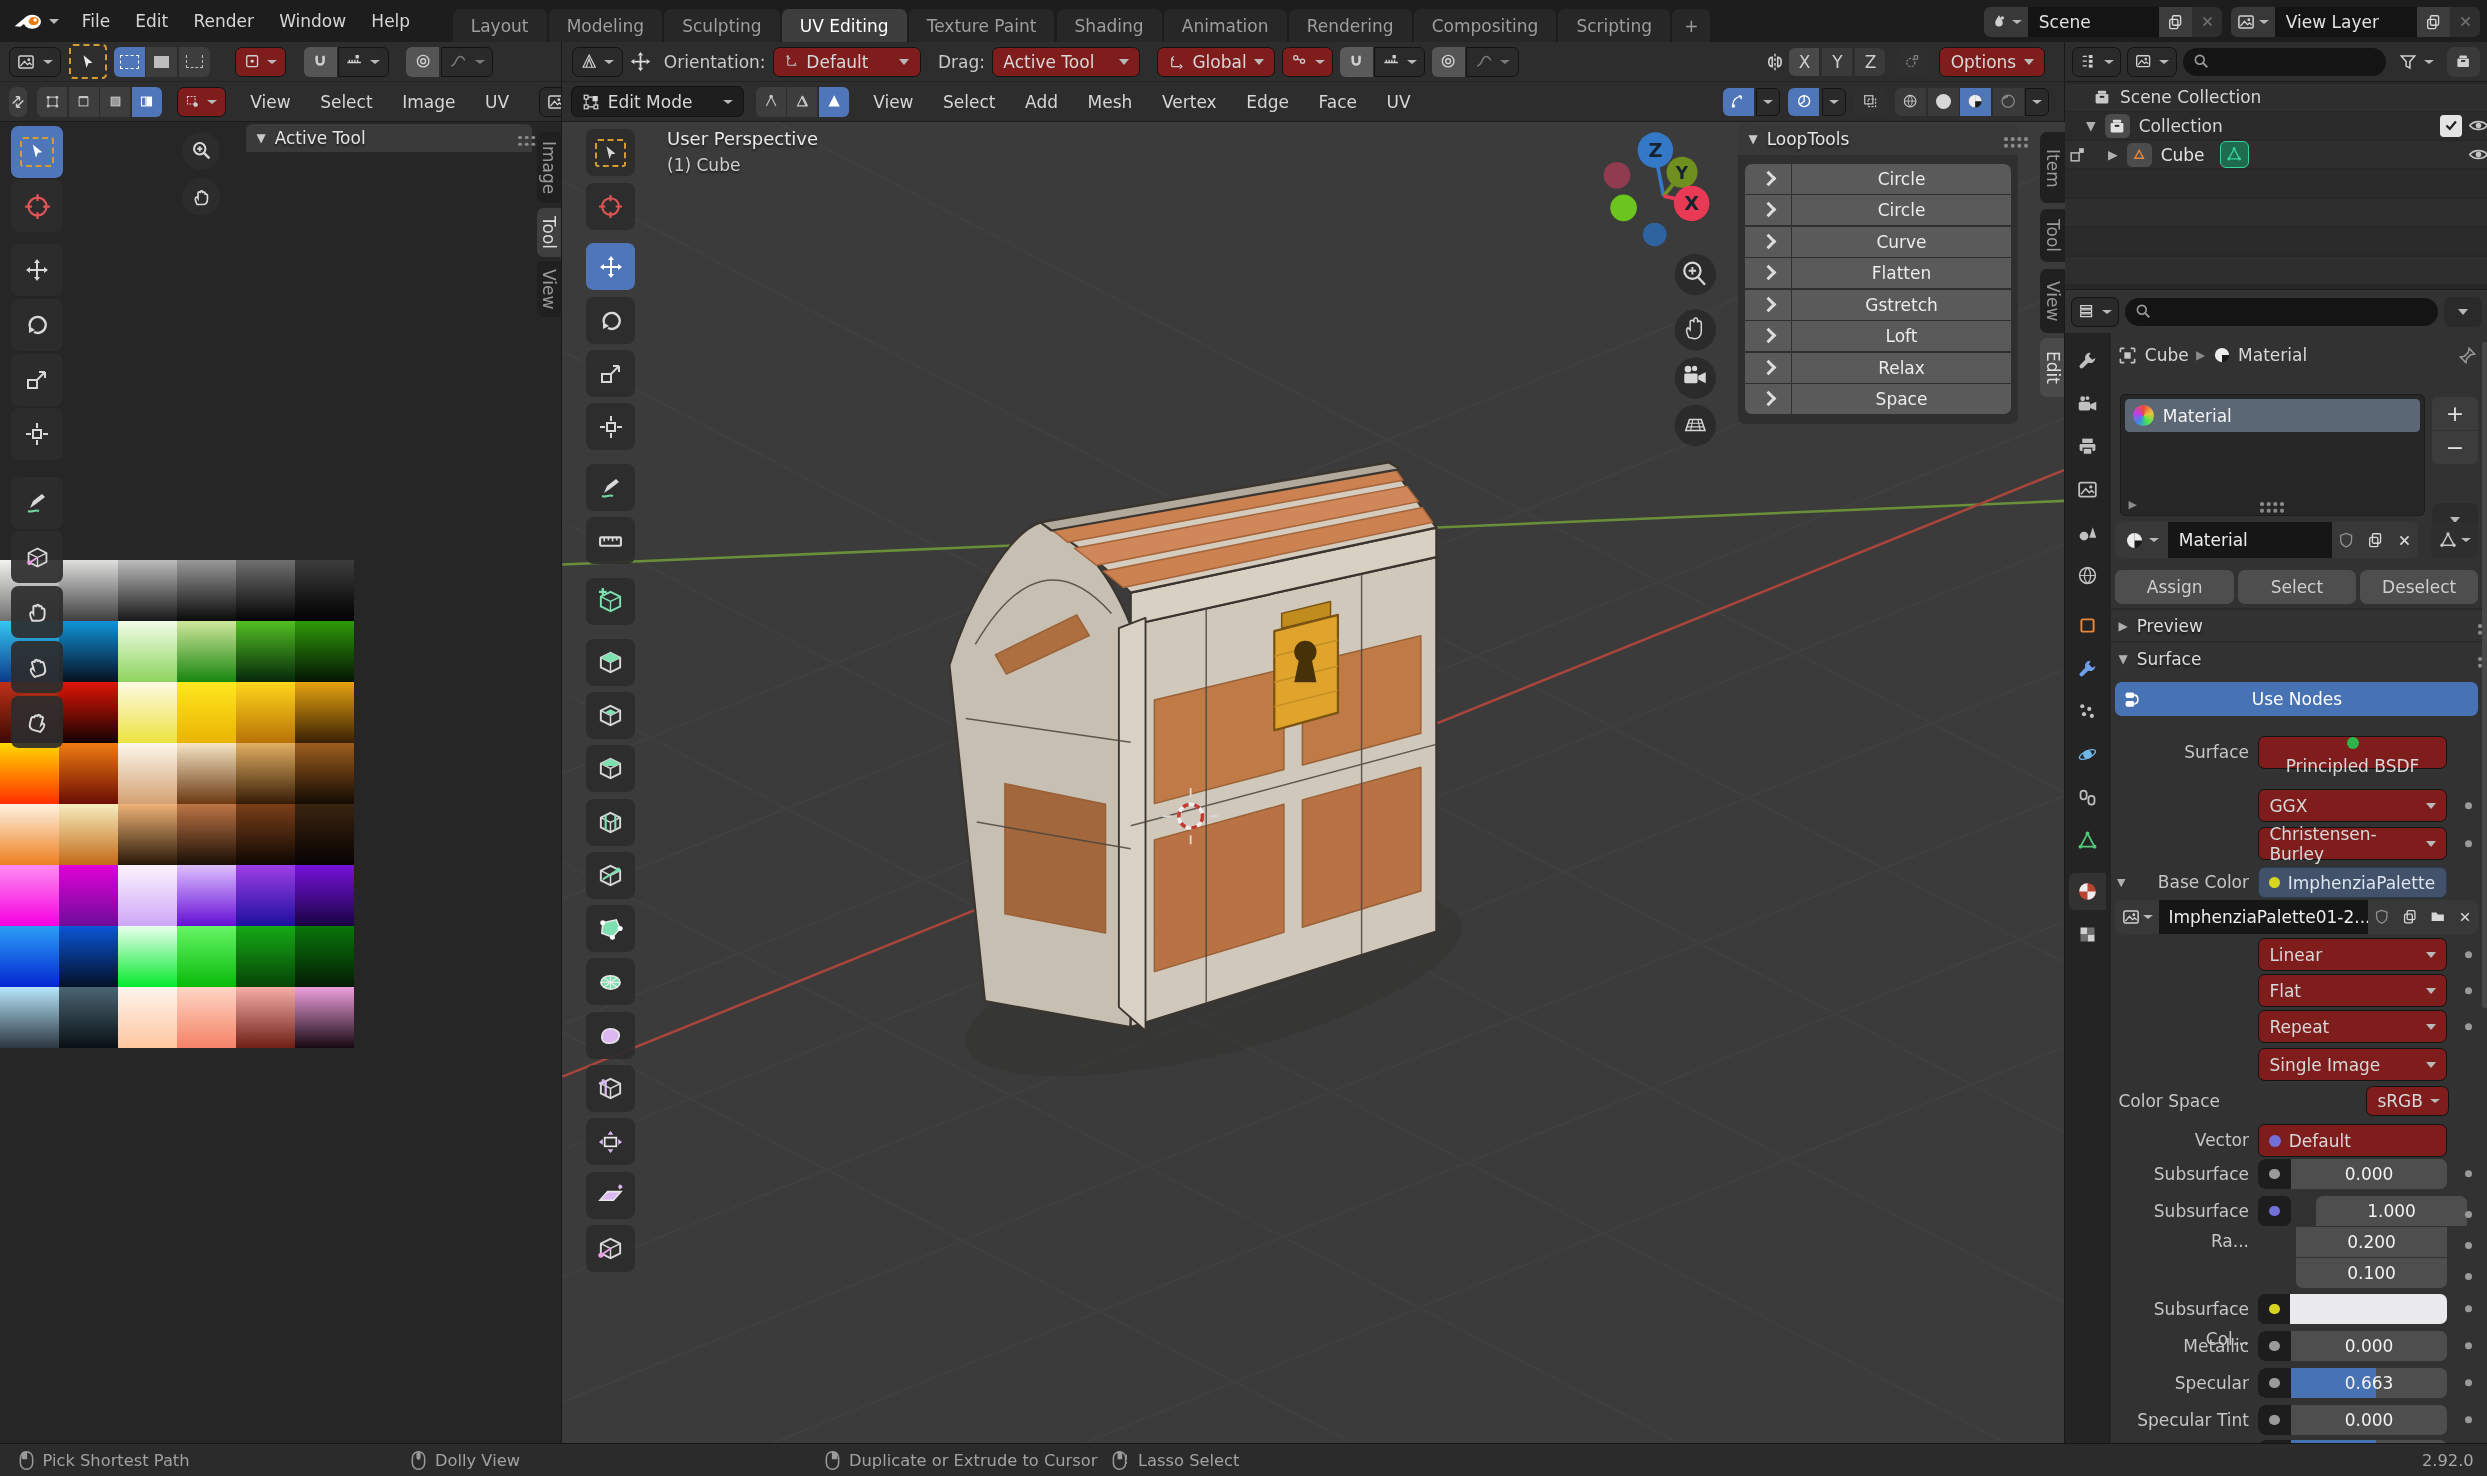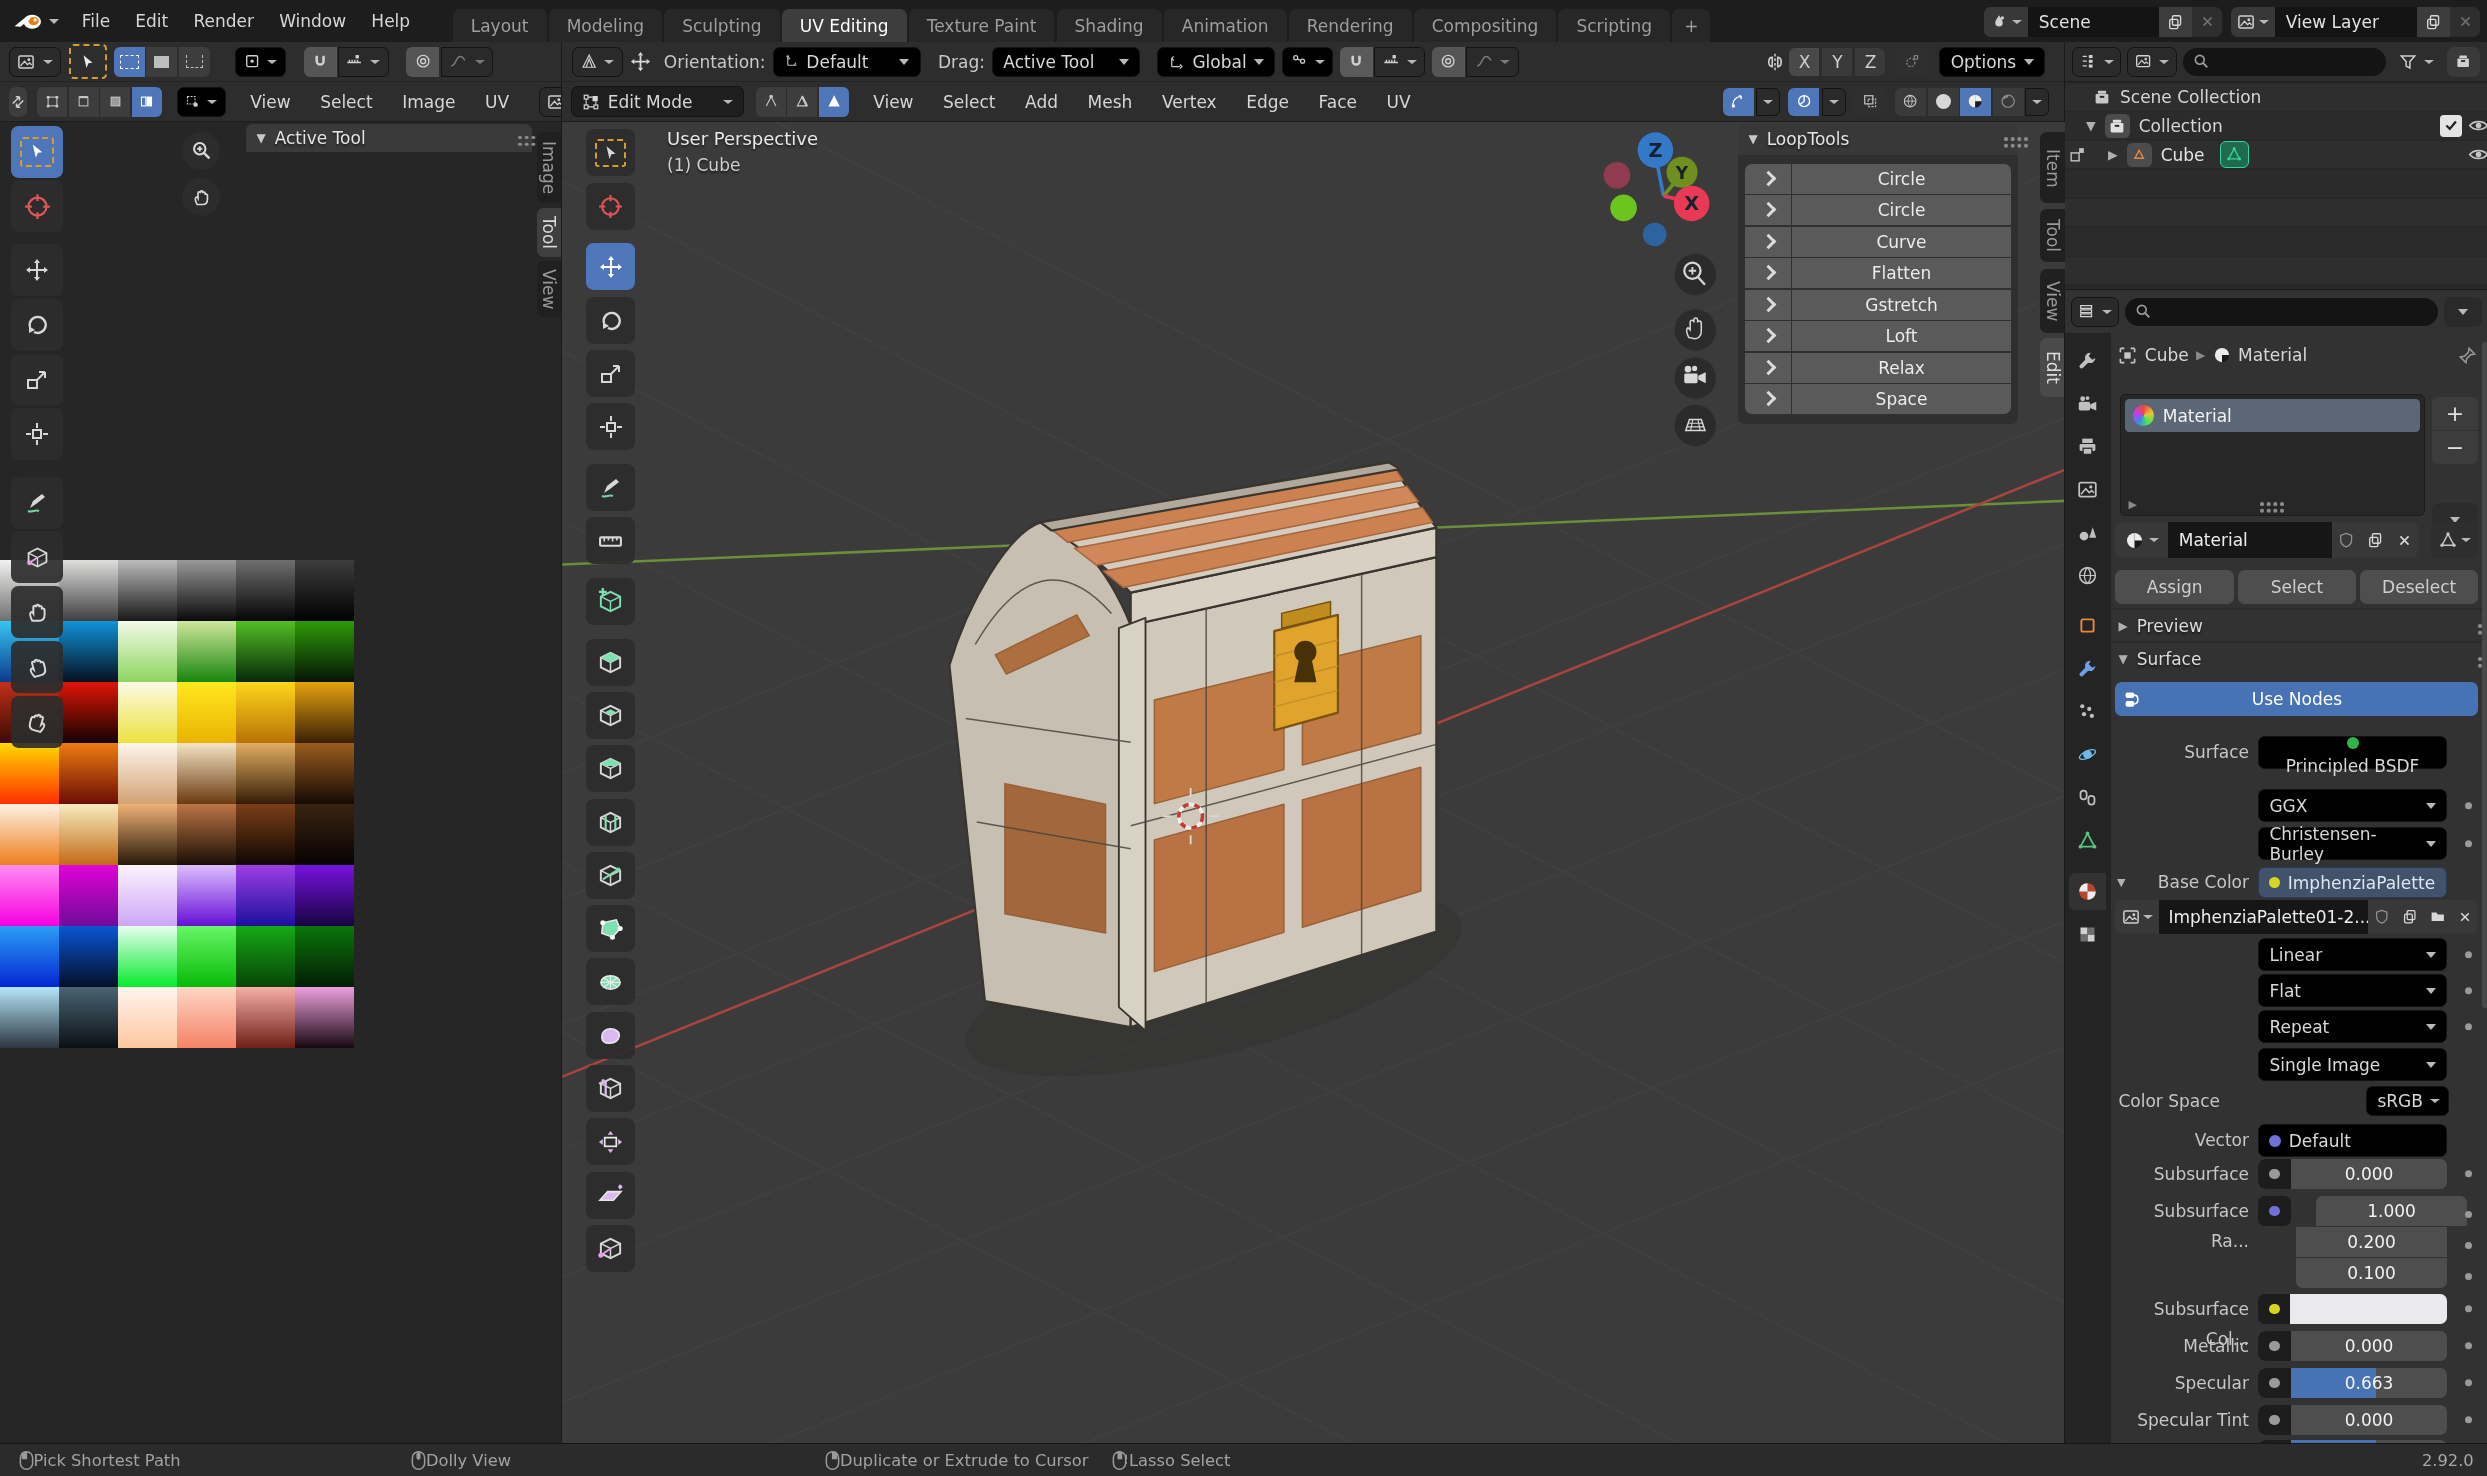--- a/index.html
+++ b/index.html
@@ -4,21 +4,21 @@
 <style>
   html,body{margin:0;padding:0;background:#111;}
   #root{position:relative;width:2487px;height:1477px;overflow:hidden;
         font-family:"DejaVu Sans","Liberation Sans",sans-serif;font-size:17px;color:#d4d4d4;
         background:#1d1d1d;-webkit-font-smoothing:antialiased;}
   .abs{position:absolute;}
   .row{display:flex;align-items:center;}
   .bar{background:#2d2d2d;}
   .tsh{text-shadow:0 1.5px 2.2px rgba(0,0,0,.55);}
   
-  .dd{background:#000000;border:0.7px solid #131313;border-radius:6.7px;color:#d8d8d8;
+  .dd{background:#7f1d1d;border:0.7px solid #131313;border-radius:6.7px;color:#d8d8d8;
       display:flex;align-items:center;box-sizing:border-box;padding:0 10.4px;gap:7.4px;}
   .dd .grow{flex:1;}
   .chev{width:0;height:0;border-left:5.2px solid transparent;border-right:5.2px solid transparent;
         border-top:6px solid #b9b9b9;flex:none;}
   .arr-r{width:8.1px;height:8.1px;border-top:3px solid #dcdcdc;border-right:3px solid #dcdcdc;
          transform:rotate(45deg);}
   .tbtn{background:#2c2c2c;border-radius:6.7px;display:flex;align-items:center;justify-content:center;color:#cfcfcf;}
   .tbtn.on{background:#4f76b8;color:#fff;}
   .grip{width:3.7px;height:3.7px;background:#8a8a8a;border-radius:50%;
         box-shadow:6.7px 0 #8a8a8a,13.3px 0 #8a8a8a,20px 0 #8a8a8a,0 6.7px #8a8a8a,6.7px 6.7px #8a8a8a,13.3px 6.7px #8a8a8a,20px 6.7px #8a8a8a;}
@@ -48,21 +48,21 @@
   .plabel{position:absolute;left:0;width:138px;text-align:right;color:#c6c6c6;}
   .pfield{position:absolute;left:147px;width:189px;height:31px;}
   .slider{background:#4e4e4e;border-radius:6.7px;position:relative;overflow:hidden;color:#f2f2f2;
           display:flex;align-items:center;justify-content:center;}
   .socket{position:absolute;left:0;top:0;bottom:0;width:33px;background:#1d1d1d;border-radius:6.7px 0 0 6.7px;
           display:flex;align-items:center;justify-content:center;}
   .outl-row{position:absolute;left:0;right:0;height:27px;display:flex;align-items:center;}
   .pt-ico{width:37px;height:37px;display:flex;align-items:center;justify-content:center;border-radius:6px 0 0 6px;}
   .pt-ico.active{background:#323232;}
   svg.ic{display:block;}
-  .mousewrap{display:flex;align-items:center;gap:0;color:#a2a2a2;font-size:16.3px;}
+  .mousewrap{display:flex;align-items:center;gap:9px;color:#a2a2a2;font-size:16.3px;}
 </style>
 </head>
 <body>
 
 <svg width="0" height="0" style="position:absolute">
   <defs>
     <symbol id="s-pointer" viewBox="0 0 24 24">
         <path d="M6 3 L18 13 L12.5 13.5 L10 20 Z" fill="currentColor"></path>
       </symbol>
     <symbol id="s-cursor" viewBox="0 0 24 24">

